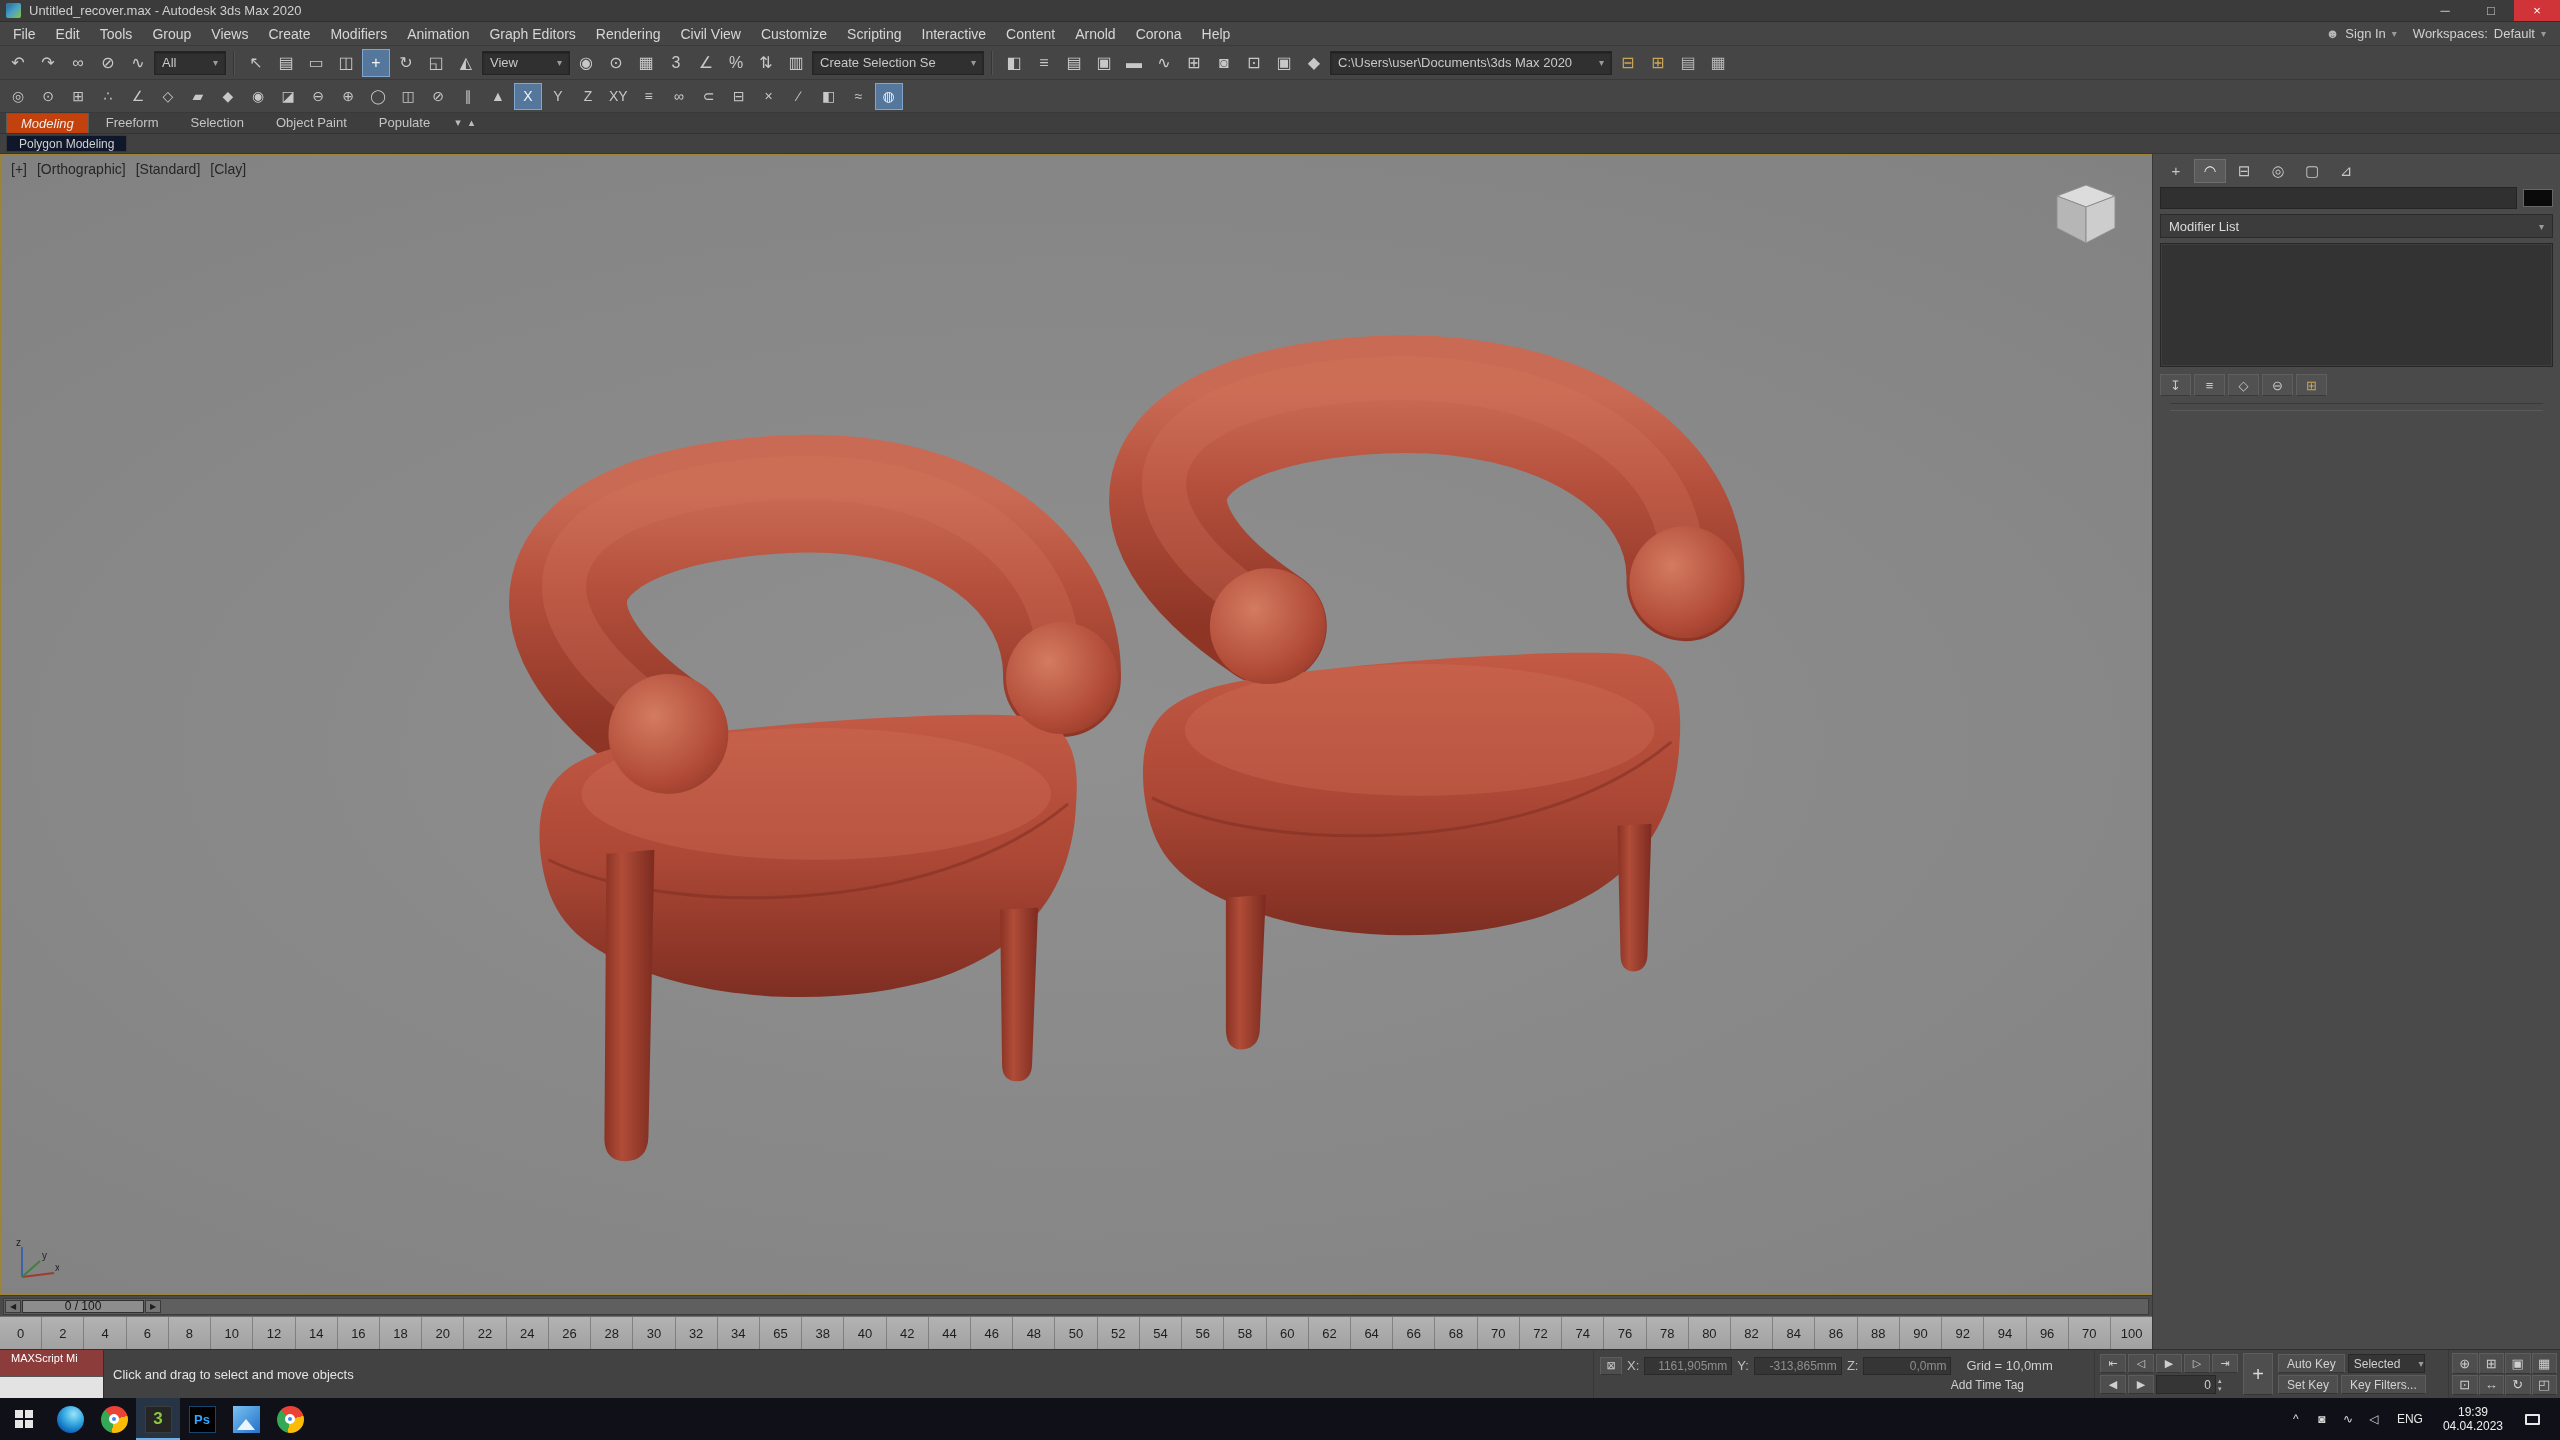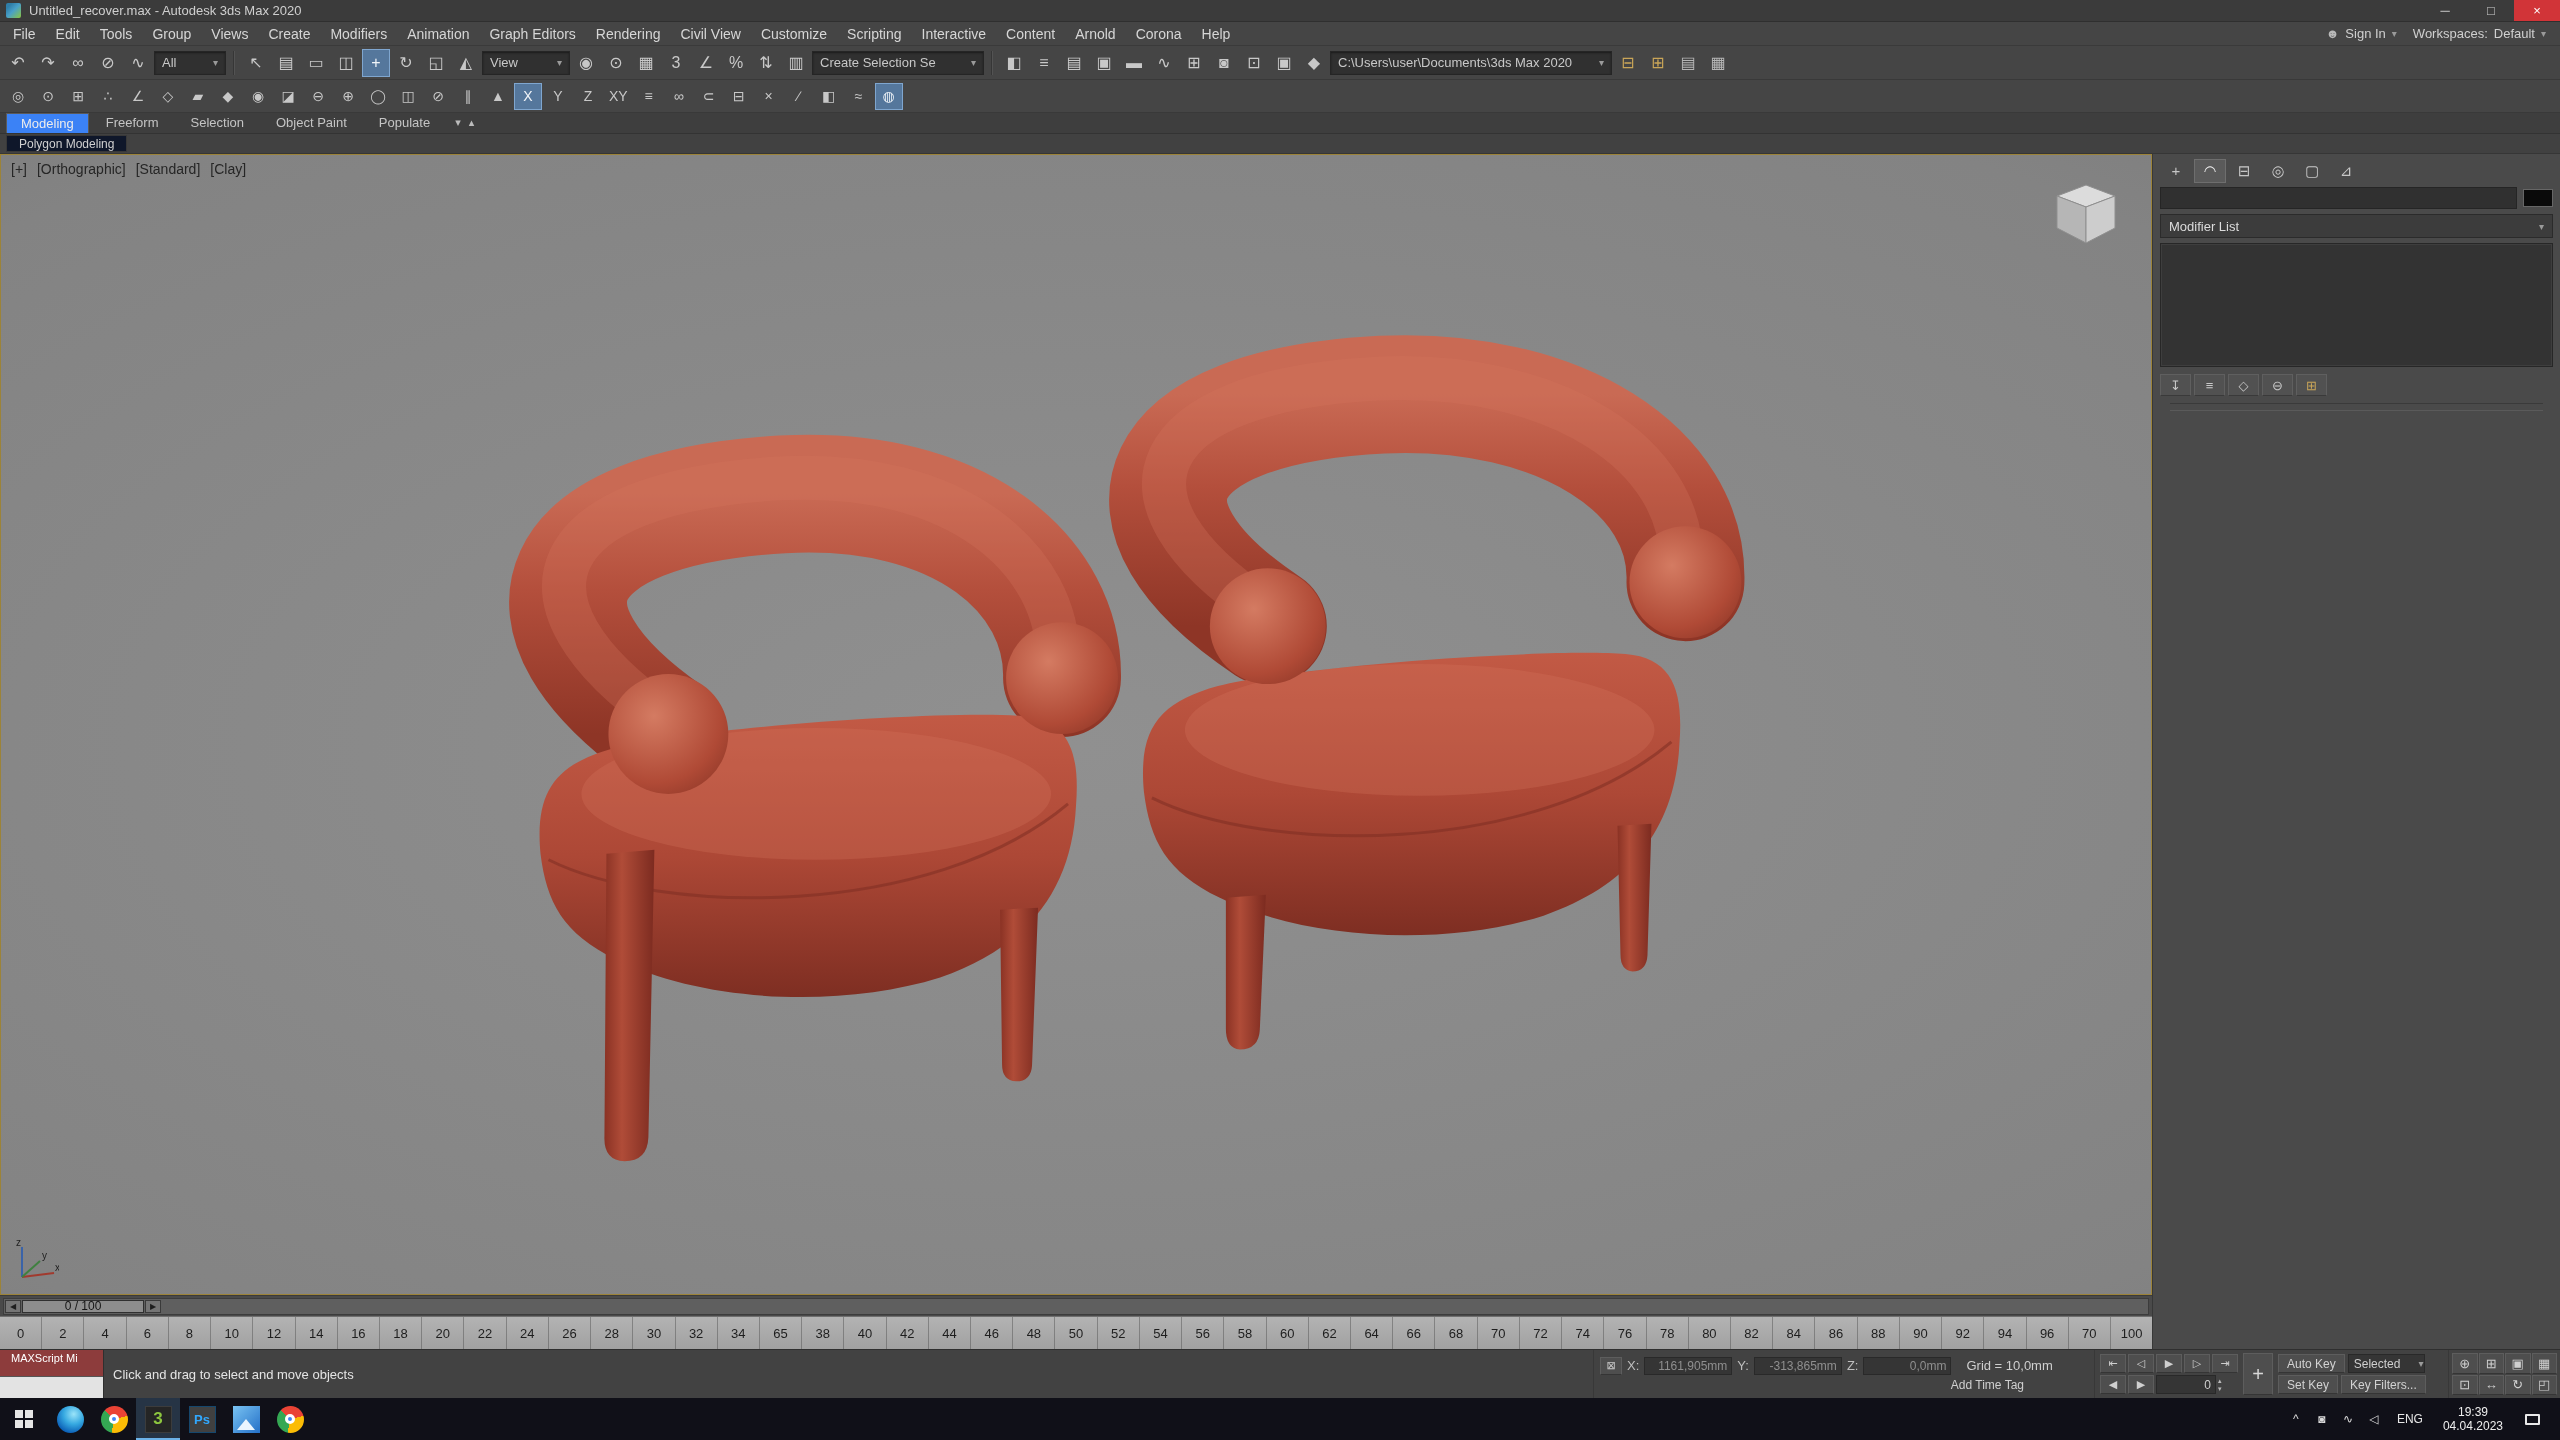--- a/index.html
+++ b/index.html
@@ -37,21 +37,21 @@
   .sep { width:2px; height:24px; border-left:1px solid #363636; border-right:1px solid #535353; margin:0 5px; }
   .tb-dd { height:24px; background:#303030; border:1px solid #252525; box-shadow:inset 0 1px 2px rgba(0,0,0,.45);
            display:flex; align-items:center; gap:6px; padding:0 7px; font-size:13px; color:#c8c8c8; white-space:nowrap; overflow:hidden; }
   .tb-dd .dd-caret { margin-left:auto; }
   .dd-filter { width:72px; } .dd-coord { width:88px; } .dd-selset { width:172px; } .dd-path { width:282px; }
 
   
   .ribbontabs { height:21px; display:flex; align-items:flex-end; background:#3e3e3e; padding:0 6px; gap:2px;
                 border-bottom:1px solid #333; flex:0 0 auto; }
   .rtab { padding:2px 14px; font-size:13px; color:#c4c4c4; background:none; border:1px solid transparent; font-family:inherit; }
-  .rtab.active { background:#3b82f6; color:#ececec; border:1px solid #5a5a5a; border-bottom:none; }
+  .rtab.active { background:#c2410c; color:#ececec; border:1px solid #5a5a5a; border-bottom:none;font-style:italic; }
   .ribbon-mini { margin-left:8px; display:flex; gap:8px; align-items:center; color:#bbb; font-size:11px; padding-bottom:4px; }
   .ribbon-mini button { background:none; border:none; color:#bbbbbb; font-size:11px; }
   .ribbonpanel { height:20px; background:#414141; border-bottom:1px solid #363636; display:flex; align-items:center;
                  padding-left:6px; flex:0 0 auto; }
   .panel-btn { font-size:12px; color:#d0d0d0; background:#0f172a; border:1px solid #383838; padding:1px 12px;
                height:17px; display:flex; align-items:center; font-family:inherit; }
 
   
   .content { flex:1 1 auto; display:flex; min-height:0; }
   .vp-col { width:2152px; display:flex; flex-direction:column; min-width:0; }
@@ -142,21 +142,21 @@
   .tb-app { width:44px; display:flex; align-items:center; justify-content:center; background:none; border:none; }
   .tb-app.active { background:#263445; box-shadow:inset 0 -2px 0 #6cb2e8; }
   .icon-edge { width:27px; height:27px; border-radius:50%;
                background:radial-gradient(circle at 62% 30%, #9be4f9 0%, #36a9e1 40%, #0d62b8 75%, #0a4f9e 100%); }
   .icon-chrome { width:27px; height:27px; border-radius:50%;
                  background:conic-gradient(from -45deg, #ea4335 0 33%, #fbbc05 33% 66%, #34a853 66% 100%);
                  display:flex; align-items:center; justify-content:center; }
   .chrome-center { width:10px; height:10px; border-radius:50%; background:#4285f4; border:3px solid #fff; }
   .icon-max { width:27px; height:27px; background:#252525; color:#8dc63f; font-weight:bold; font-size:17px;
               display:flex; align-items:center; justify-content:center; border:1px solid #3c3c3c; }
-  .icon-ps { width:27px; height:27px; background:#404040; color:#31a8ff; font-size:13px; font-weight:bold;
+  .icon-ps { width:27px; height:27px; background:#000000; color:#31a8ff; font-size:13px; font-weight:bold;
              display:flex; align-items:center; justify-content:center; border:1px solid #15476d; }
   .icon-photos { width:27px; height:27px; background:linear-gradient(135deg,#79c3f2,#2470c8);
                  display:flex; align-items:flex-end; justify-content:center; overflow:hidden; }
   .photo-tri { width:0; height:0; border-left:9px solid transparent; border-right:9px solid transparent;
                border-bottom:11px solid #eaf5ff; margin-bottom:3px; }
   .tb-tray { margin-left:auto; display:flex; align-items:center; gap:2px; padding-right:2px; }
   .tray-btn { width:24px; height:100%; display:flex; align-items:center; justify-content:center; font-size:12px;
               color:#dadada; background:none; border:none; font-family:inherit; }
   .tb-lang { font-size:12px; padding:0 9px; display:flex; align-items:center; background:none; border:none; color:#e8e8e8; font-family:inherit; }
   .tb-clock { font-size:12px; line-height:14px; text-align:center; padding:0 9px; display:flex; flex-direction:column; justify-content:center;

